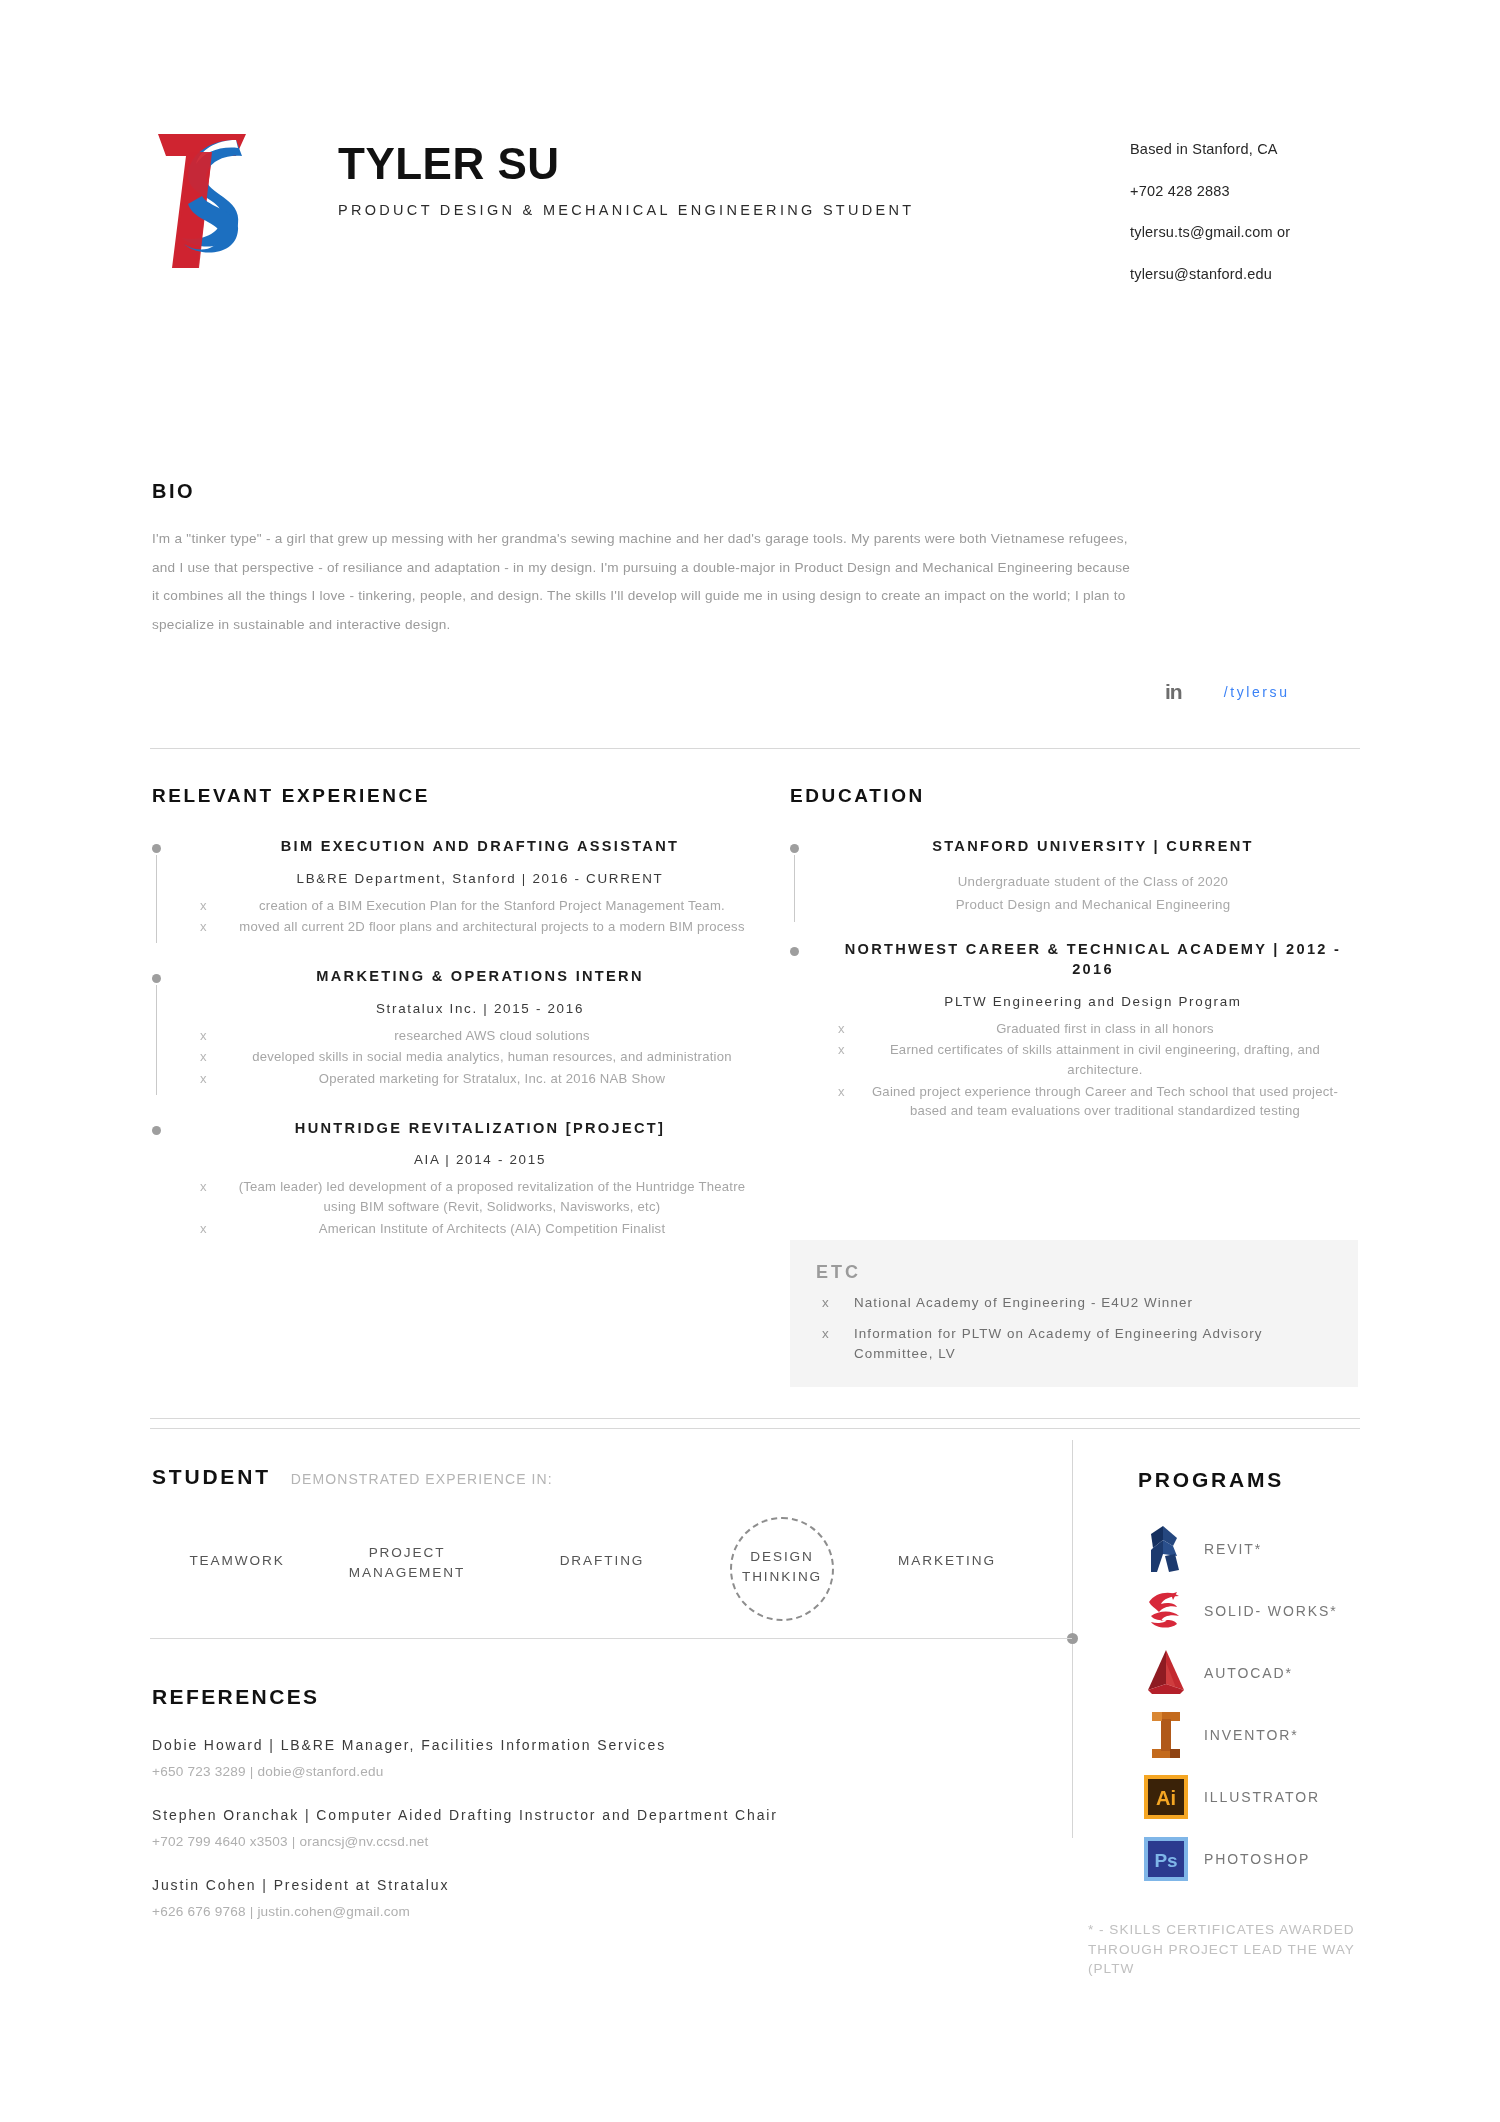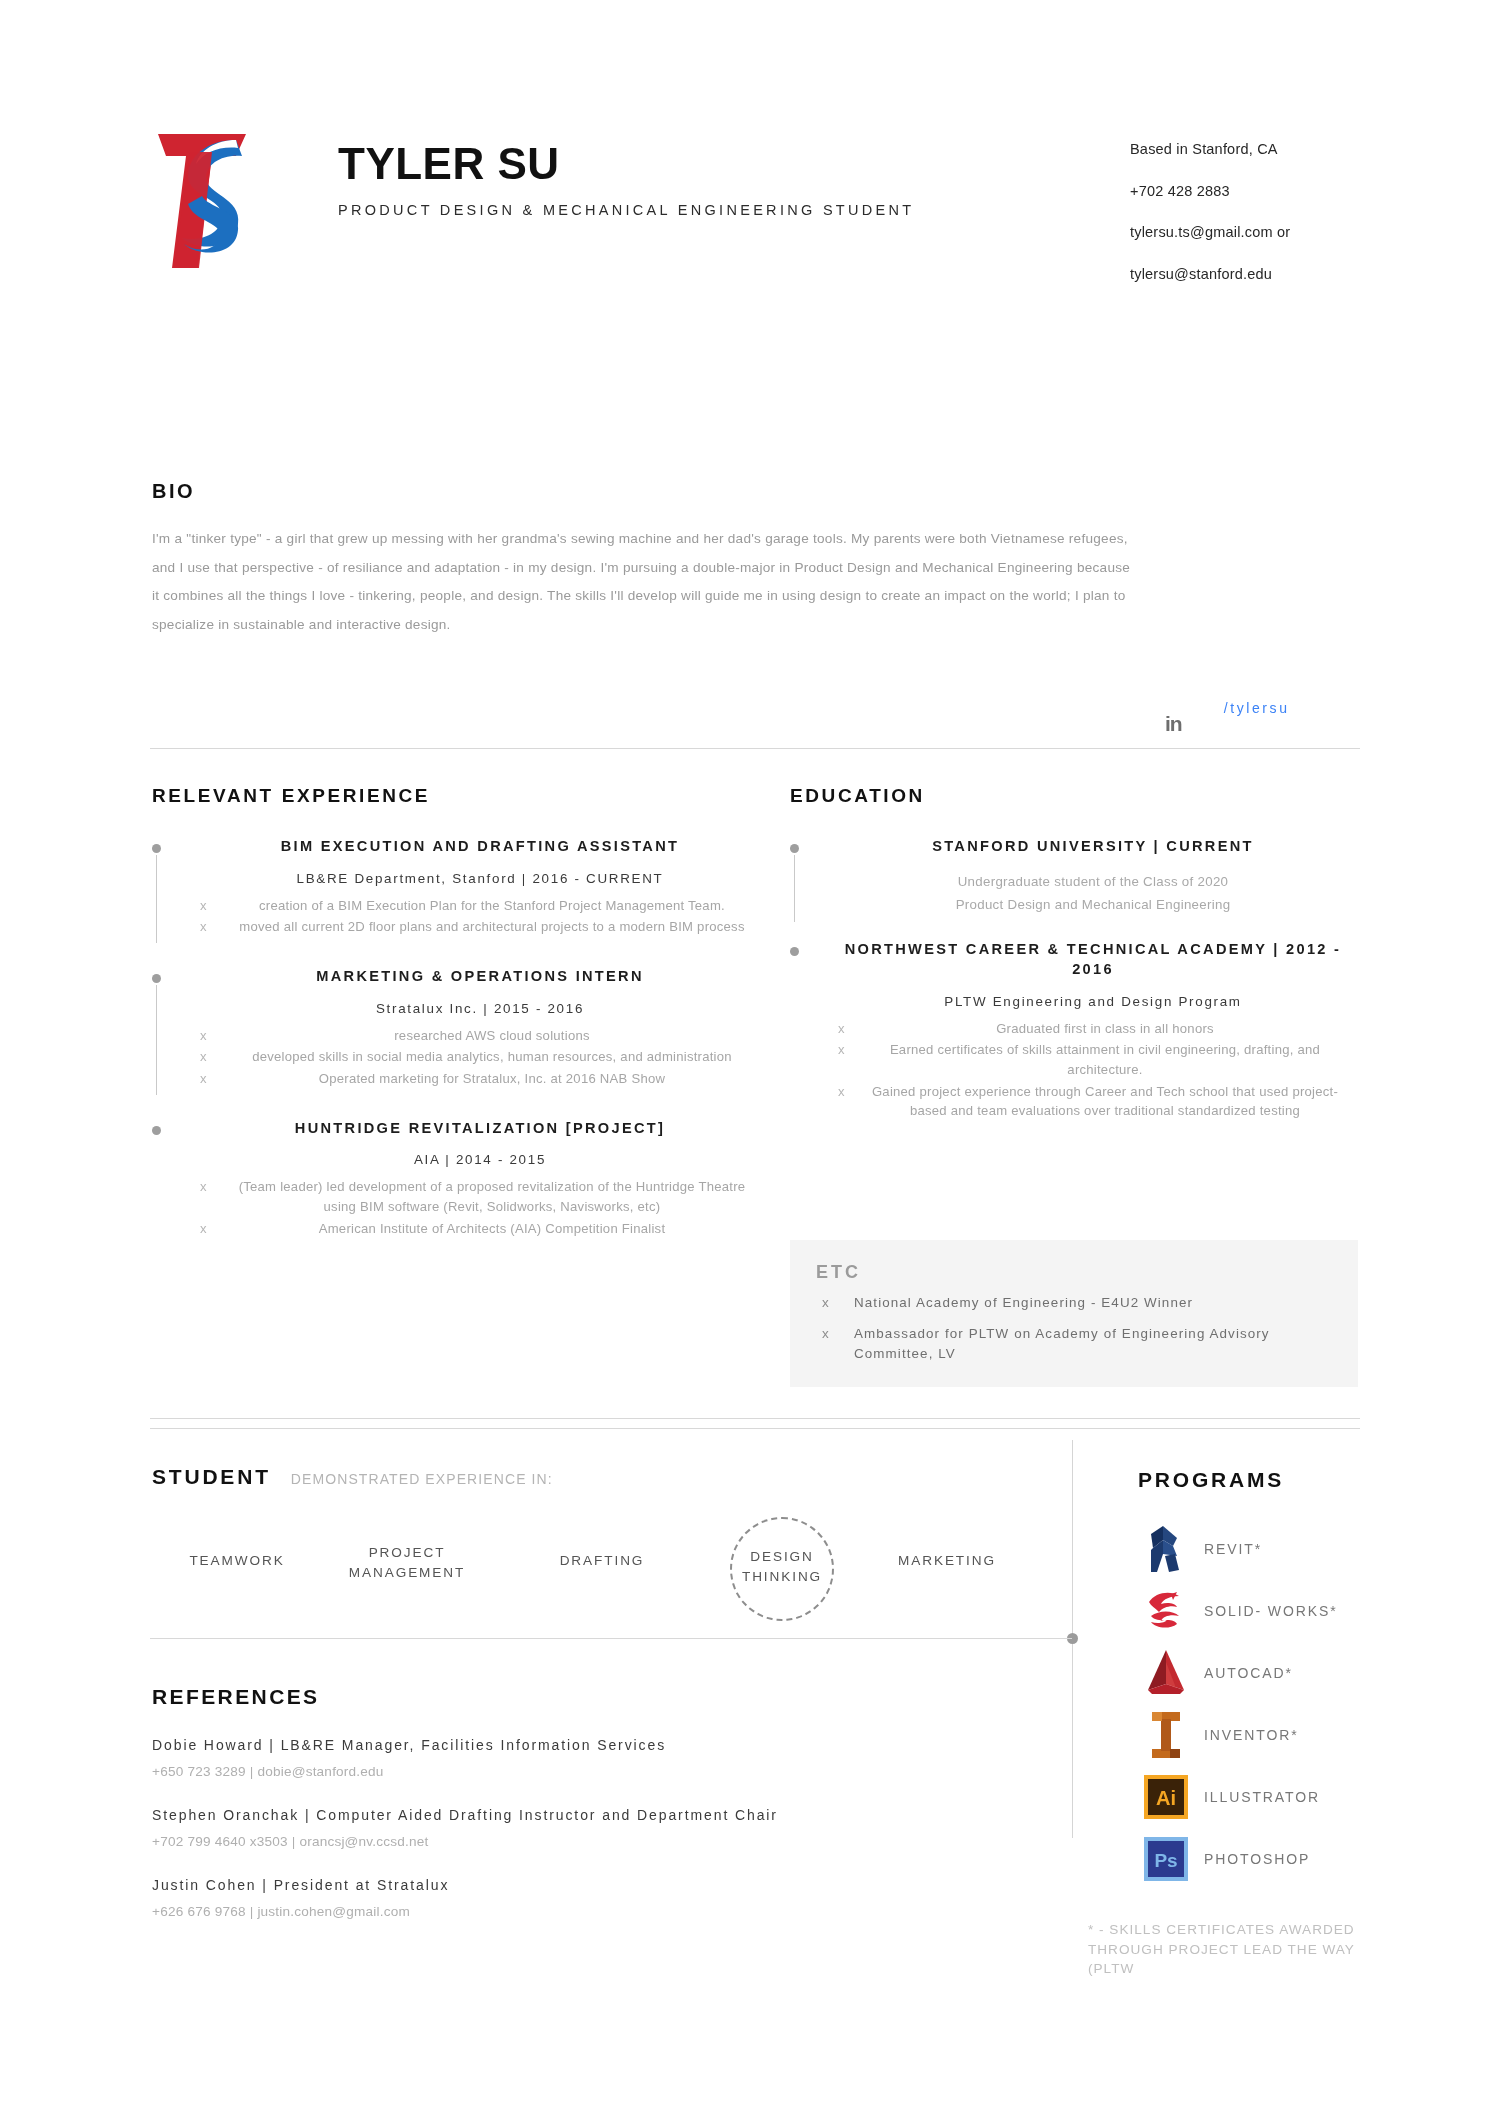--- a/index.html
+++ b/index.html
@@ -71,21 +71,21 @@
     line-height: 2.1;
     letter-spacing: 0.25px;
     max-width: 980px;
   }
   .linkedin {
     position: absolute; left: 1165px; top: 680px;
     display: flex; align-items: center; gap: 42px;
   }
   .li-glyph {
     font-size: 21px; font-weight: 700; color: #6d6d6d;
-    font-family: "Liberation Sans", sans-serif; letter-spacing: -1px; margin-top: 32px;
+    font-family: "Liberation Sans", sans-serif; letter-spacing: -1px;
   }
   .li-handle { font-size: 14px; color: #3b82f6; letter-spacing: 2.6px; }
 
   
   .rule {
     position: absolute; height: 0; border-top: 1px solid #d8d8d8;
   }
 
   
   .h-sec {
@@ -349,21 +349,21 @@
 
   <div class="etc-box">
     <div class="bar-r"></div>
     <div class="etc-h">ETC</div>
     <div class="etc-li">
       <span class="x">x</span>
       <span>National Academy of Engineering - E4U2 Winner</span>
     </div>
     <div class="etc-li">
       <span class="x">x</span>
-      <span>Ambassador for PLTW on Academy of Engineering Advisory Committee, LV</span>
+      <span>Information for PLTW on Academy of Engineering Advisory Committee, LV</span>
     </div>
   </div>
 
   <div class="rule" style="left:150px; top:1418px; width:1210px;"></div>
   <div class="rule" style="left:150px; top:1428px; width:1210px;"></div>
 
   <div class="skills">
     <div class="skills-head">
       <span class="h-skills">STUDENT</span>
       <span class="skills-note">DEMONSTRATED EXPERIENCE IN:</span>

